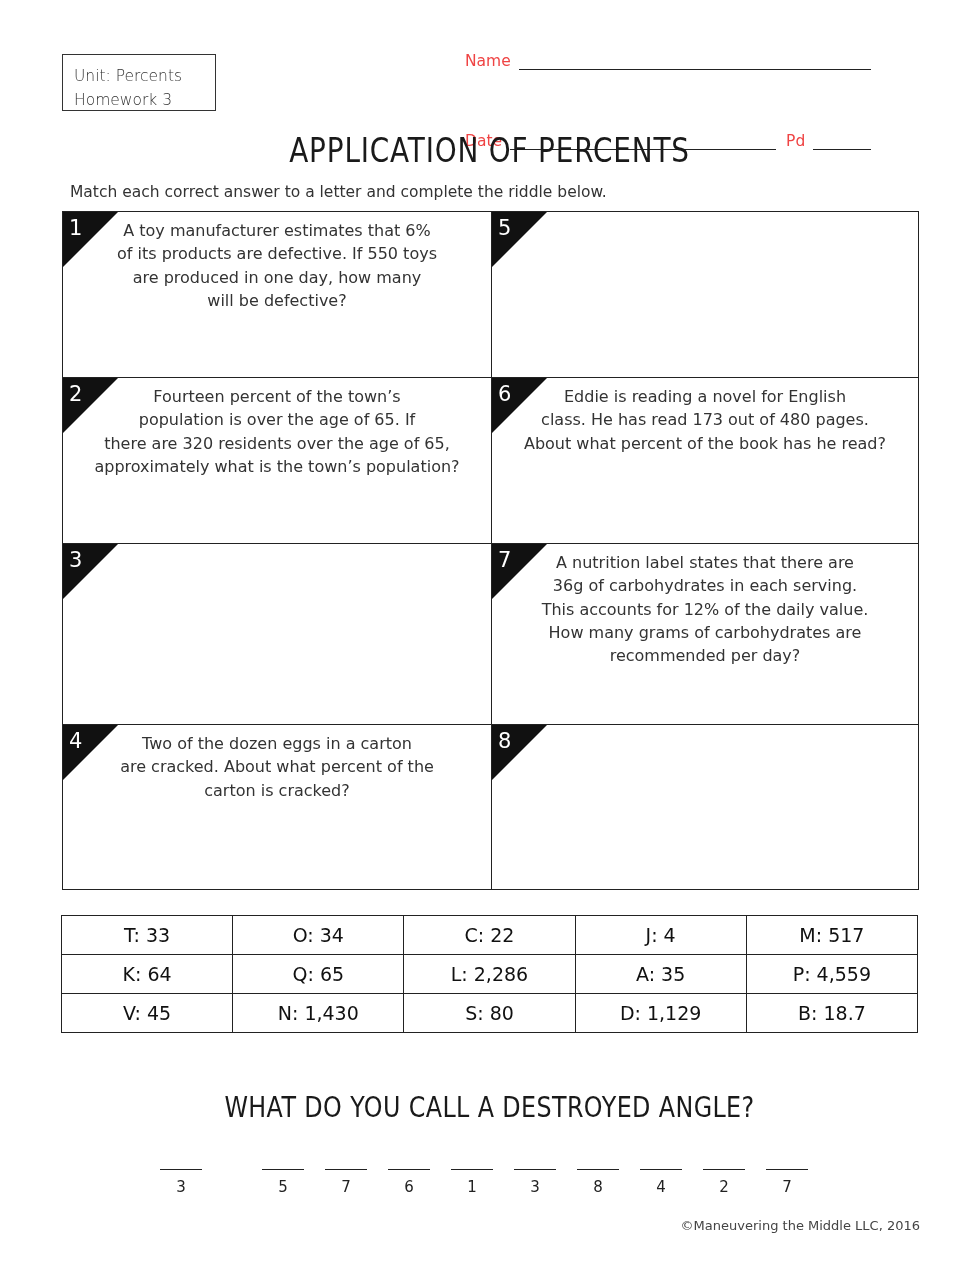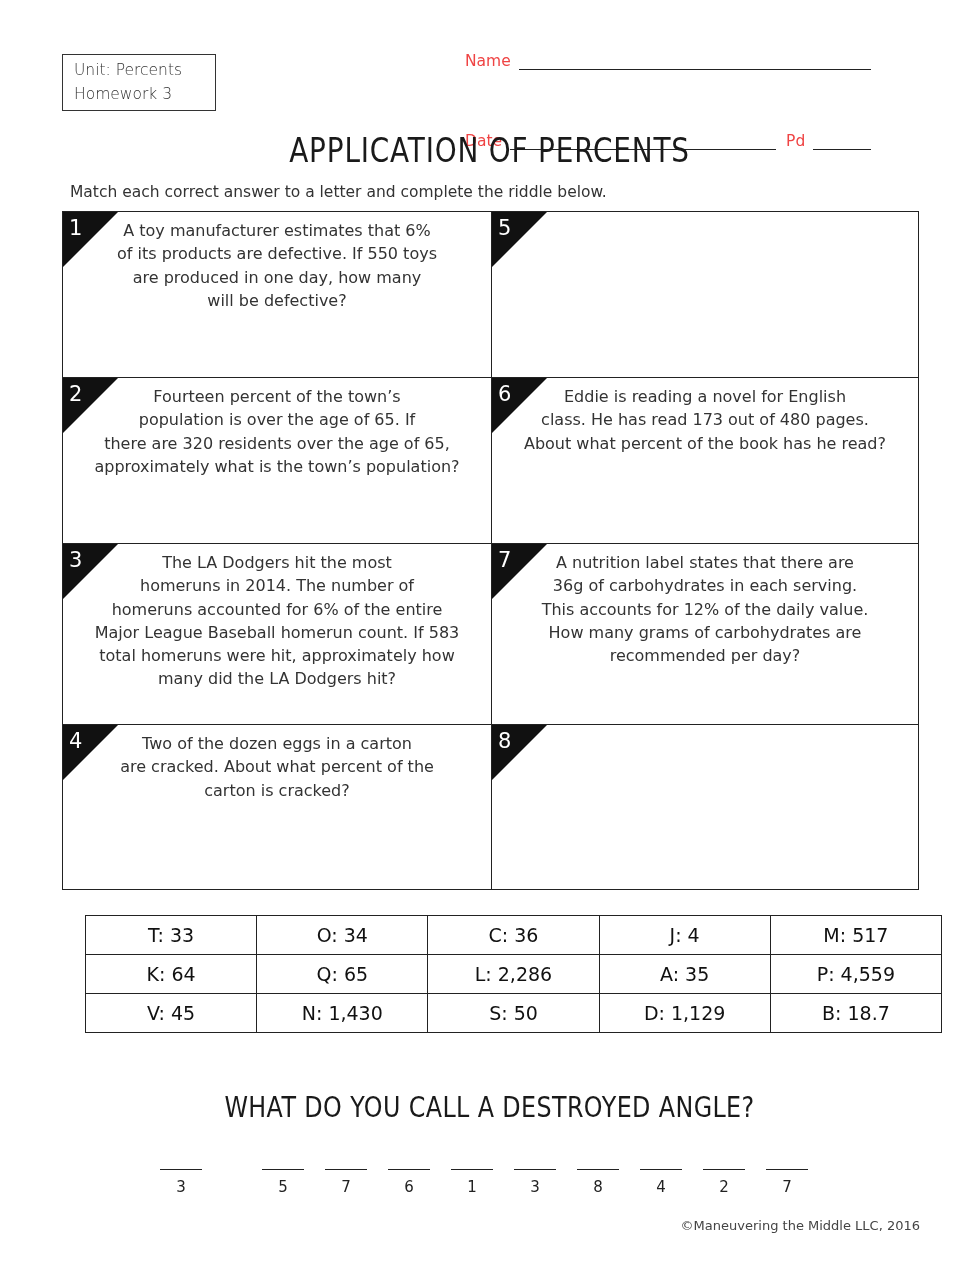--- a/index.html
+++ b/index.html
@@ -1,37 +1,37 @@
 <!DOCTYPE html>
 <html><head>
 <meta charset="utf-8">
 <style>
   html, body { margin:0; padding:0; background:#ffffff; }
   body { width:979px; height:1266px; position:relative; overflow:hidden;
          font-family:"DejaVu Sans", sans-serif; color:#1a1a1a; }
   .unit-box { position:absolute; left:62px; top:54px; width:154px; height:57px;
-              border:1.5px solid #333; box-sizing:border-box; padding:3px 0 0 11px;
+              border:1.5px solid #333; box-sizing:border-box; padding:9px 0 0 11px;
               font-size:15.5px; line-height:24px; color:#333; font-weight:300; }
   .field-row { position:absolute; font-size:15.5px; color:#ef4444; display:flex; align-items:flex-end;justify-content:space-between; }
   .field-line { display:inline-block; border-bottom:1.5px solid #222; height:14px; margin-left:8px; }
   .title { position:absolute; left:0; width:979px; top:130px; text-align:center;
            font-size:34px; letter-spacing:1px; font-family:"DejaVu Sans", sans-serif;
            transform:scaleX(0.82); transform-origin:center; font-weight:normal; }
   .instructions { position:absolute; left:70px; top:183px; font-size:15.5px; color:#333;text-align:right; }
   .problems { position:absolute; left:62px; top:211px; width:857px; height:679px;
               border:1.8px solid #222; box-sizing:border-box; }
   .prob { position:absolute; box-sizing:border-box; border-right:1.5px solid #222; border-bottom:1.5px solid #222; }
   .prob.right { border-right:none; }
   .prob.last { border-bottom:none; }
   .badge { position:absolute; left:0; top:0; width:55px; height:55px;
            background:#111; clip-path:polygon(0 0, 100% 0, 0 100%); }
   .badge-num { position:absolute; left:6px; top:4px; color:#fff; font-size:21px; line-height:24px; }
   .prob-text { position:absolute; top:7px; left:8px; right:8px; text-align:center;
                font-size:16px; line-height:23.3px; color:#333; white-space:pre-line; }
-  .answers { position:absolute; left:61px; top:915px; width:857px; border-collapse:collapse;margin-left:24px; }
+  .answers { position:absolute; left:61px; top:915px; width:857px; border-collapse:collapse; }
   .answers td { border:1.5px solid #222; height:38px; text-align:center; font-size:19px;
                 width:20%; padding:0; color:#111; }
   .riddle { position:absolute; left:0; width:979px; top:1090px; text-align:center;
             font-size:29px; letter-spacing:0.5px; transform:scaleX(0.82); transform-origin:center; }
   .blank { position:absolute; top:1158px; width:42px; text-align:center; }
   .blank-line { height:11px; border-bottom:1.6px solid #222; }
   .blank-num { font-size:15px; margin-top:8px; color:#222; }
   .copyright { position:absolute; right:59px; top:1218px; font-size:13px; color:#444; }
 </style>
 </head>
@@ -70,26 +70,20 @@
     <div class="badge"></div>
     <div class="badge-num">2</div>
     <div class="prob-text">Fourteen percent of the town’s
 population is over the age of 65.  If
 there are 320 residents over the age of 65,
 approximately what is the town’s population?</div>
   </div>
   <div class="prob" style="left:0; top:332px; width:429px; height:181px;">
     <div class="badge"></div>
     <div class="badge-num">3</div>
-    <div class="prob-text">The LA Dodgers hit the most
-homeruns in 2014.  The number of
-homeruns accounted for 6% of the entire
-Major League Baseball homerun count.  If 583
-total homeruns were hit, approximately how
-many did the LA Dodgers hit?</div>
   </div>
   <div class="prob last" style="left:0; top:513px; width:429px; height:164px;">
     <div class="badge"></div>
     <div class="badge-num">4</div>
     <div class="prob-text">Two of the dozen eggs in a carton
 are cracked.  About what percent of the
 carton is cracked?</div>
   </div>
 
   <div class="prob right" style="left:429px; top:0; width:426px; height:166px;">
@@ -116,35 +110,35 @@
     <div class="badge"></div>
     <div class="badge-num">8</div>
   </div>
 </div>
 
 <table class="answers">
   <tbody>
       <tr>
     <td>T:  33</td>
     <td>O:  34</td>
-    <td>C:  36</td>
+    <td>C:  22</td>
     <td>J:  4</td>
     <td>M:  517</td>
   </tr>
   <tr>
     <td>K:  64</td>
     <td>Q:  65</td>
     <td>L:  2,286</td>
     <td>A:  35</td>
     <td>P:  4,559</td>
   </tr>
   <tr>
     <td>V:  45</td>
     <td>N:  1,430</td>
-    <td>S:  50</td>
+    <td>S:  80</td>
     <td>D:  1,129</td>
     <td>B:  18.7</td>
   </tr>
 </tbody>
   </table>
 
 <div class="riddle">WHAT DO YOU CALL A DESTROYED ANGLE?</div>
 
 <div class="blank" style="left:160px;">
   <div class="blank-line"></div>

